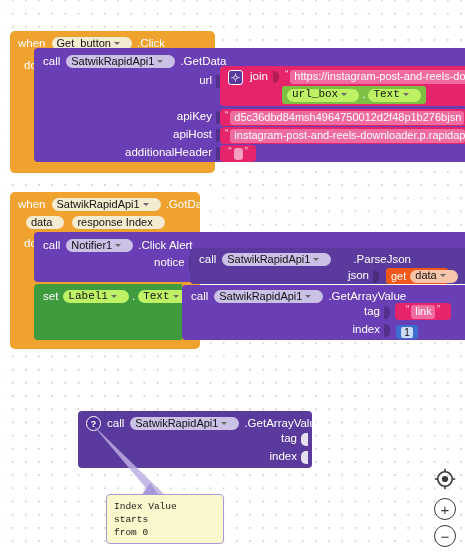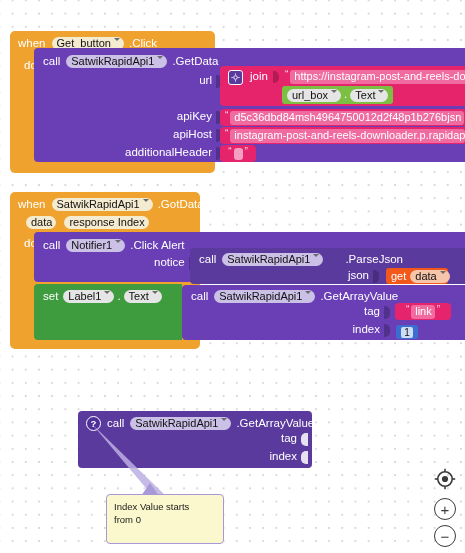--- a/index.html
+++ b/index.html
@@ -42,32 +42,33 @@
   .varb  { background: #f2581a; border-radius: 4px; }
   .mathb { background: #3c6ed1; border-radius: 3px; }
   .joinb { background: #e6246b; border-radius: 4px; }
   .getter{ background: #7cc043; border-radius: 4px; }
 
   .row { display: flex; align-items: center; }
 
   
   .pill {
     display: inline-flex;
+    align-items: center;
     background: #ffffff;
     color: #111111;
     border-radius: 8px;
-    padding: 1px 4px 2px 5px;
+    padding: 1px 12px 2px 5px;
     font-size: 11px;
     line-height: 1;
     height: 13px;
     box-sizing: border-box;
   }
   .pill.lt { background: #f5ebd0; }
   .pill.purple-dd { background: #cbc0e6; }
-  .pill.green-dd  { background: #e5e5e5; }
+  .pill.green-dd  { background: #bef264; font-family: Liberation Mono, monospace; }
   .pill.orange-dd { background: #f7c5aa; }
   .caret {
     display: inline-block;
     margin-left: 3px;
     width: 0; height: 0;
     border-left: 3px solid transparent;
     border-right: 3px solid transparent;
     border-top: 3.5px solid #6b6b6b;
   }
 
@@ -135,21 +136,21 @@
     font-size: 9.5px;
     font-weight: bold;
   }
 
   
   #comment-bubble {
     position: absolute;
     background: #fbf8cd;
     border: 1.6px solid #a898d8;
     border-radius: 4px;
-    font-family: Liberation Sans, sans-serif;
+    font-family: Liberation Mono, monospace;
     font-size: 9.5px;
     line-height: 1.35;
     color: #1a1a1a;
     padding: 6px 22px 6px 7px;
     box-sizing: border-box;
     white-space: pre-wrap;
   }
   #comment-tail {
     position: absolute;
     width: 0; height: 0;

